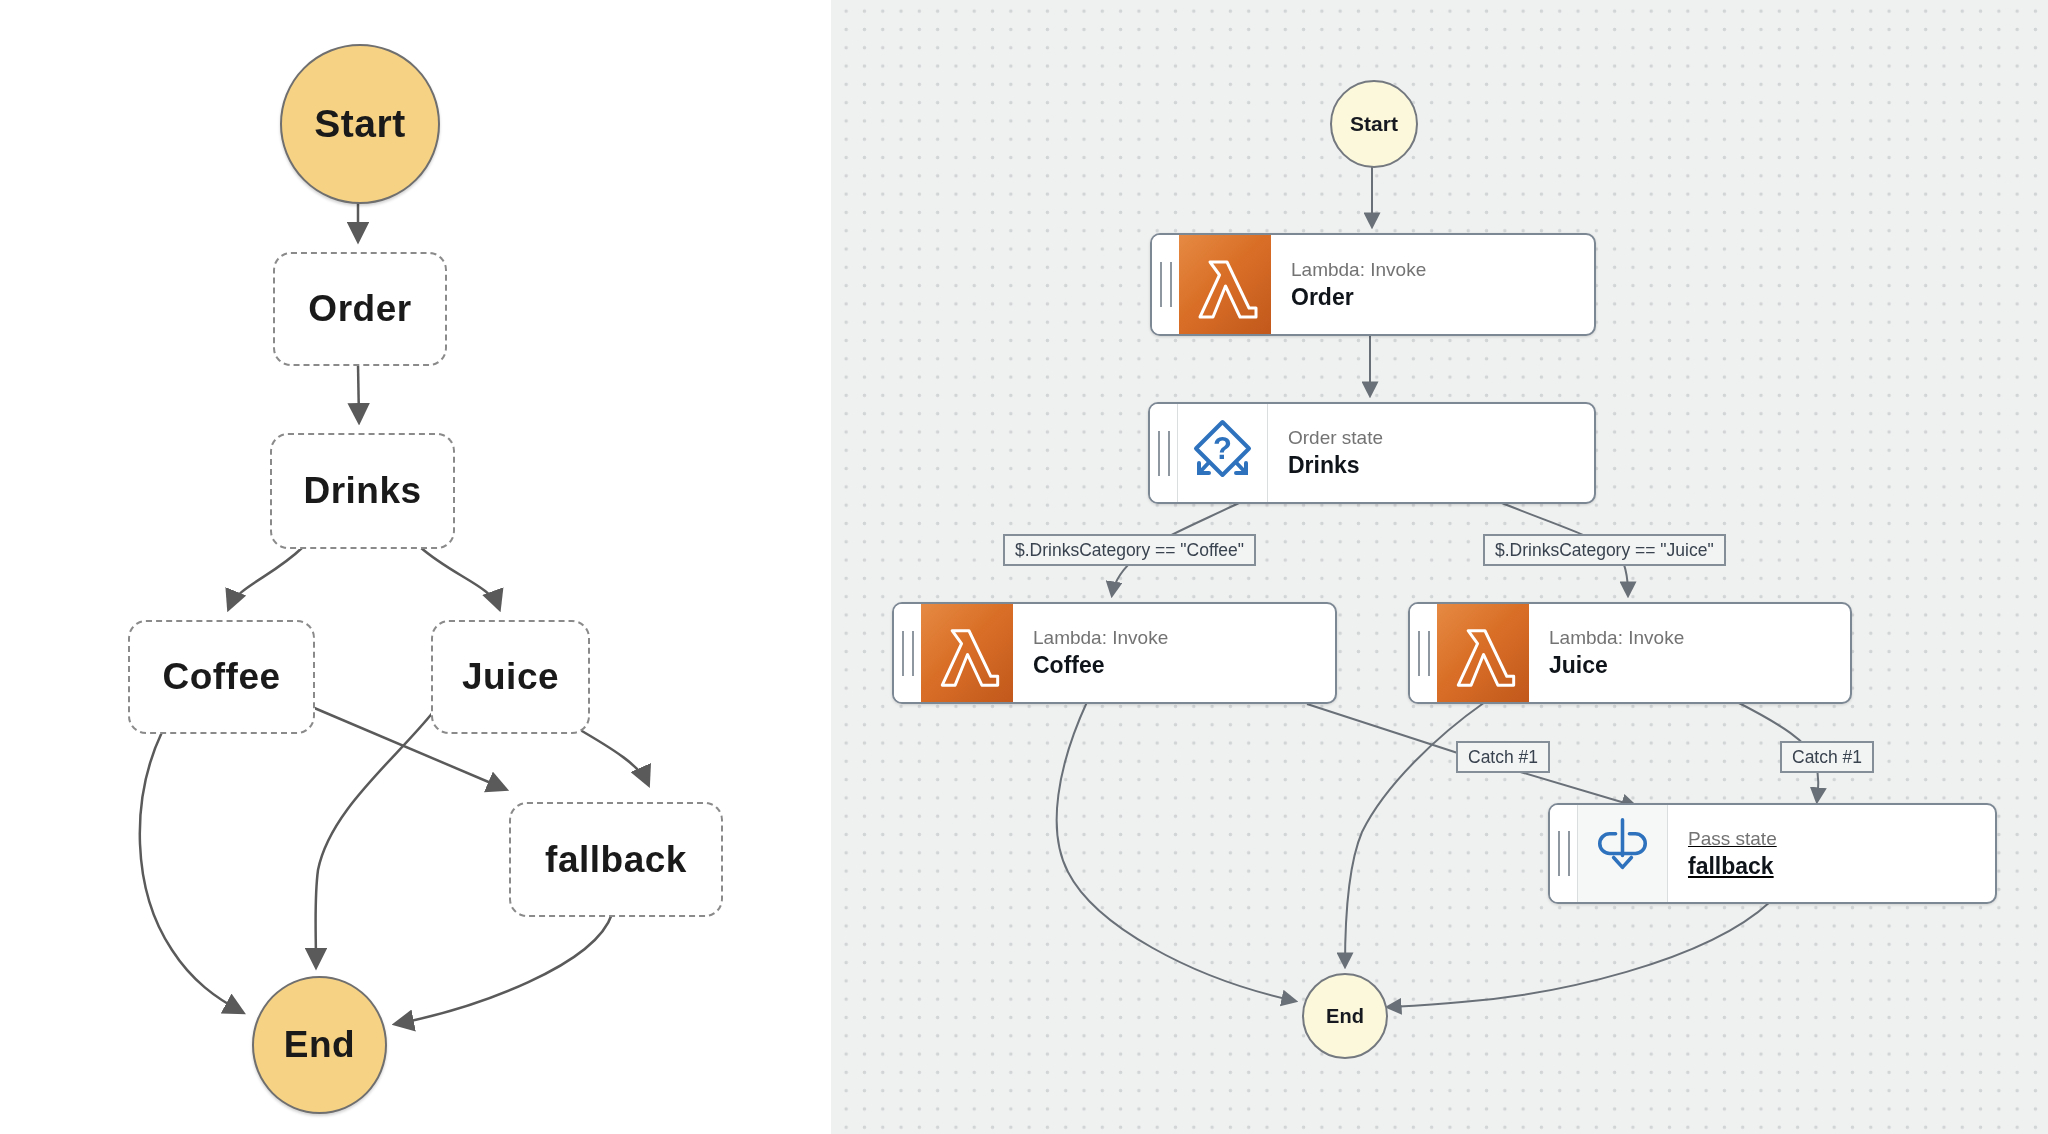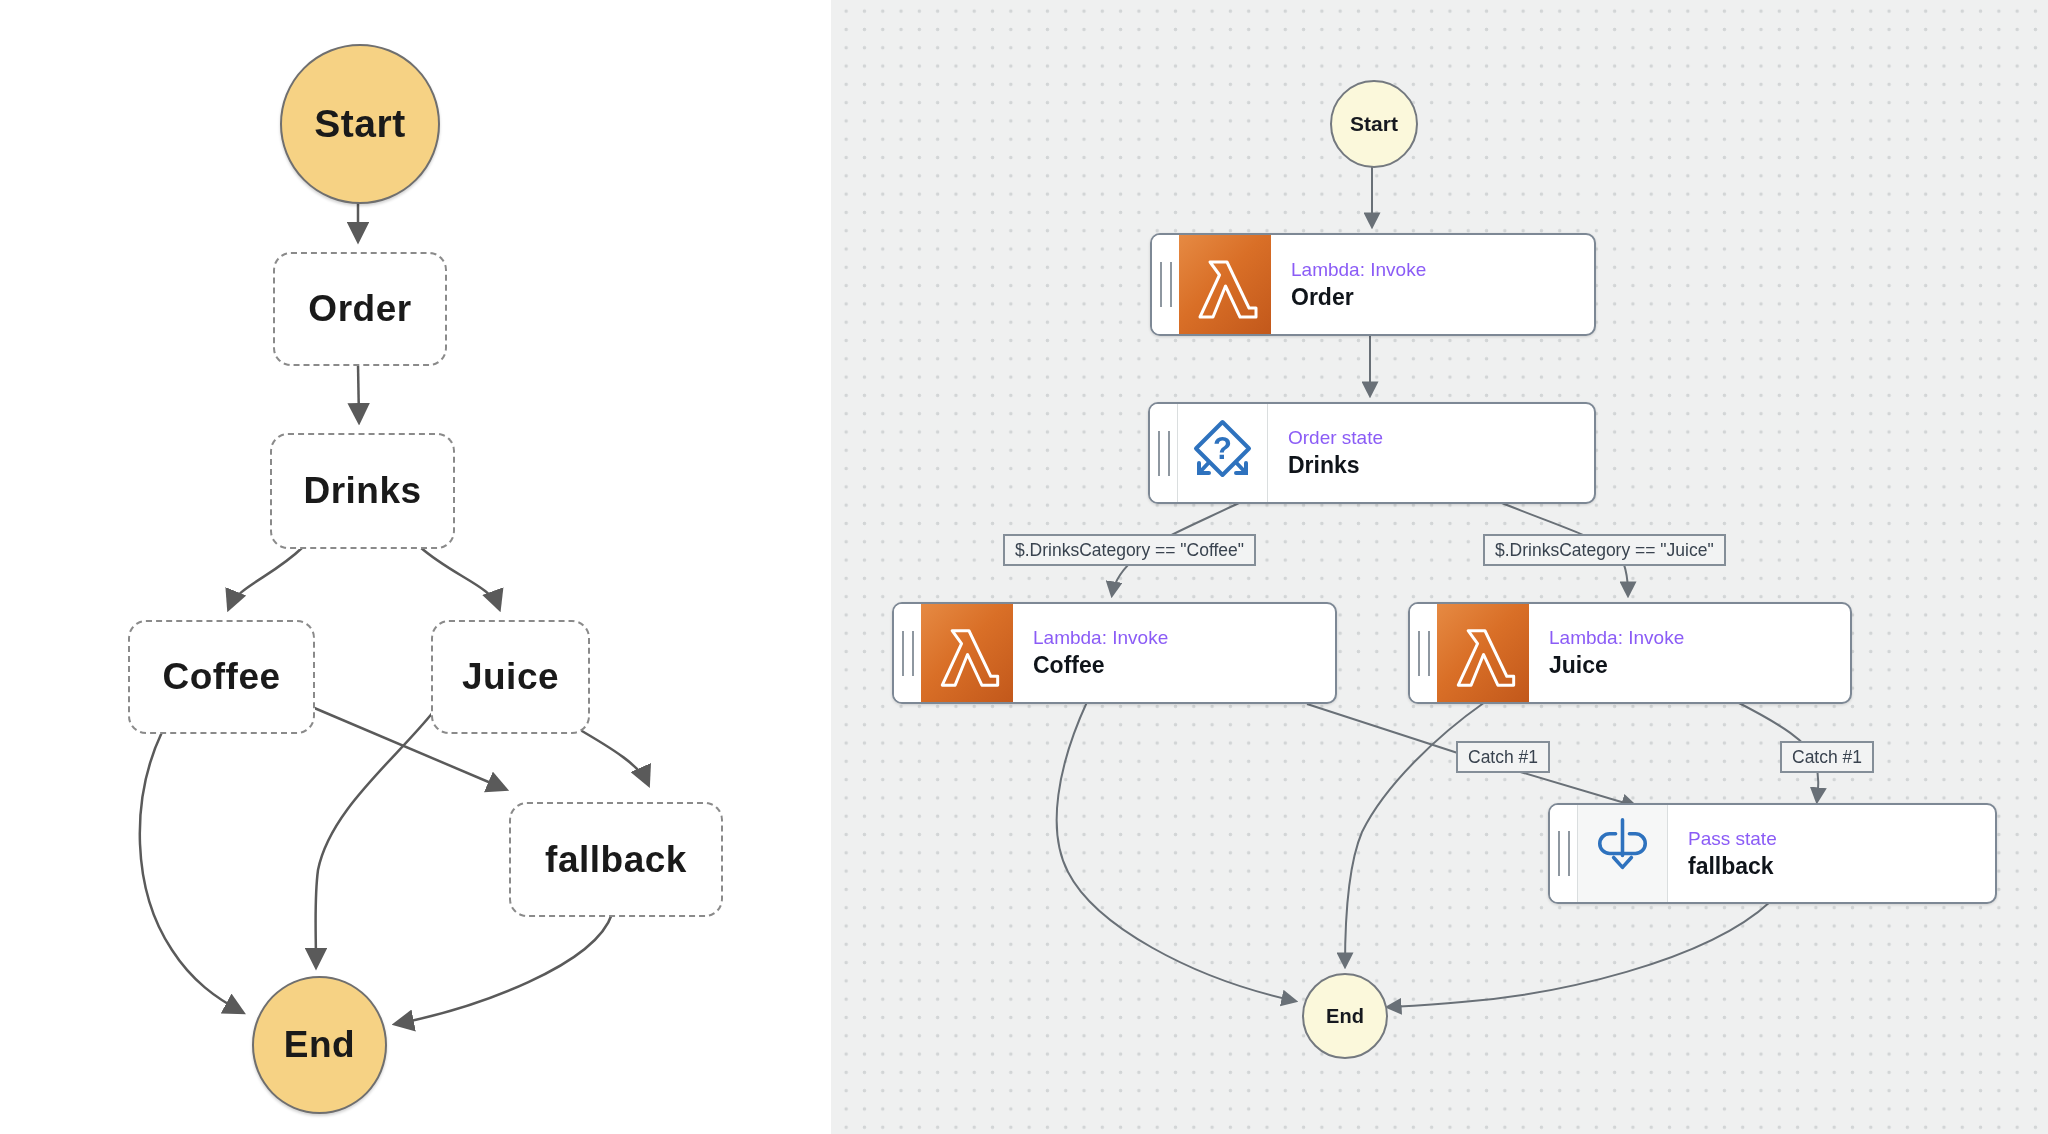--- a/index.html
+++ b/index.html
@@ -30,21 +30,21 @@
   .state-box{position:absolute;z-index:2;background:#ffffff;border:2px solid #7D8895;
     border-radius:10px;display:flex;align-items:stretch;overflow:hidden;
     box-shadow:0 1px 3px rgba(0,0,0,.14);}
   .handle{width:27px;flex:none;display:flex;align-items:center;justify-content:center;background:#fff;}
   .grip{width:8px;height:45px;border-left:2.5px solid #8E97A0;border-right:2.5px solid #8E97A0;}
   .icon-cell{flex:none;display:flex;align-items:center;justify-content:center;}
   .icon-cell.lambda{width:92px;background:linear-gradient(135deg,#E68A43 0%,#D96F27 45%,#C2581B 100%);}
   .icon-cell.plain{width:89px;background:#fff;border-left:1.5px solid #DADEDF;border-right:1.5px solid #DADEDF;}
   .icon-cell.pass{background:#F6F7F7;}
   .text-cell{flex:1;display:flex;flex-direction:column;justify-content:center;padding-left:20px;gap:3px;}
-  .type-label{font-size:19px;color:#8b5cf6;line-height:1.15;}
+  .type-label{font-size:19px;color:#737373;line-height:1.15;}
   .state-name{font-size:23px;color:#0F141A;font-weight:700;line-height:1.15;}
   
   .edge-label{position:absolute;z-index:3;background:#F2F3F3;border:2px solid #848E98;
     color:#39434F;font-size:17.5px;line-height:28px;height:28px;padding:0 10px;white-space:nowrap;}
 </style>
 </head>
 <body>
 
 <div class="left-panel"></div>
 <div class="right-panel"></div>
@@ -160,21 +160,21 @@
     <svg width="92" height="94" viewBox="0 0 92 95">
       <path d="M31 25 h17 l22 46 h7 v9 h-16 l-14.5-31 -12.5 31 h-13 l19.5-42 z" fill="none" stroke="#ffffff" stroke-width="3" stroke-linejoin="round"></path>
     </svg>
   </div>
   <div class="text-cell">
     <div class="type-label">Lambda: Invoke</div>
     <div class="state-name">Juice</div>
   </div>
 </div>
 
-<div class="state-box" style="left:1548px;top:803px;width:445px;height:97px;">
+<div class="state-box" style="left:1548px;top:803px;width:445px;height:97px;text-decoration:underline;">
   <div class="handle">
       <div class="grip"></div>
     </div>
   <div class="icon-cell plain pass">
     <svg width="89" height="93" viewBox="0 0 90 92">
       <g stroke="#2E72BE" stroke-width="3.6" fill="none" stroke-linecap="round" stroke-linejoin="round">
         <path d="M45 12 V48"></path>
         <path d="M36 50 L45 60 L54 50"></path>
         <path d="M52 26 L58 26 A10 10 0 0 1 68 36 A10 10 0 0 1 58 46 L32 46 A10 10 0 0 1 22 36 A10 10 0 0 1 32 26 L38 26"></path>
       </g>

